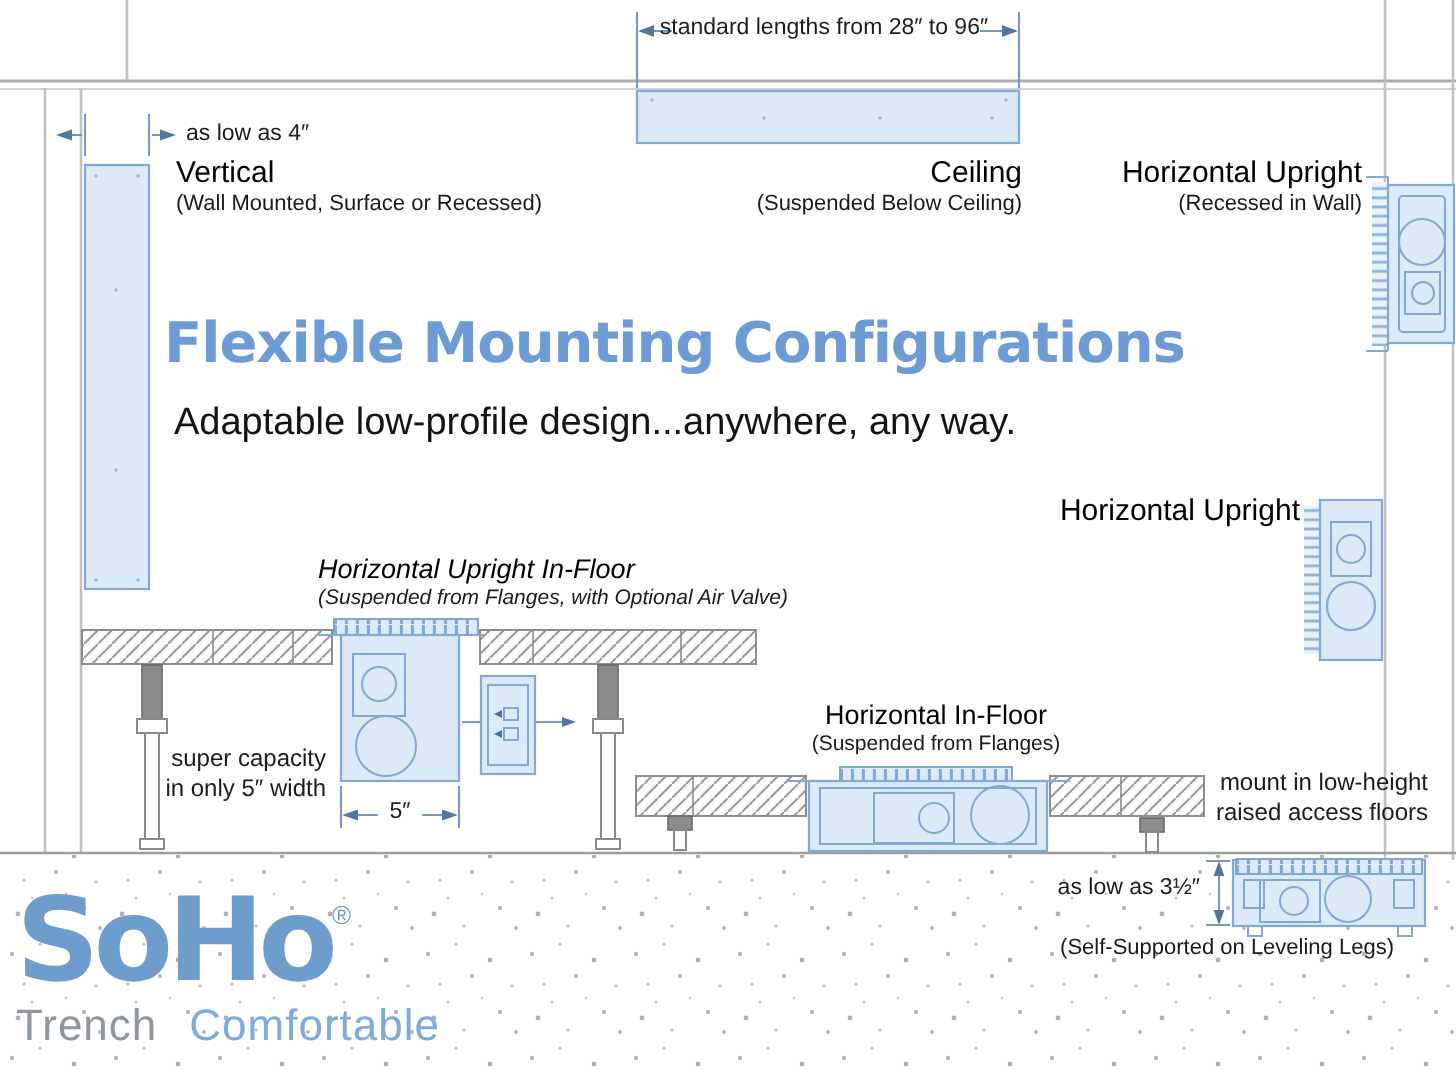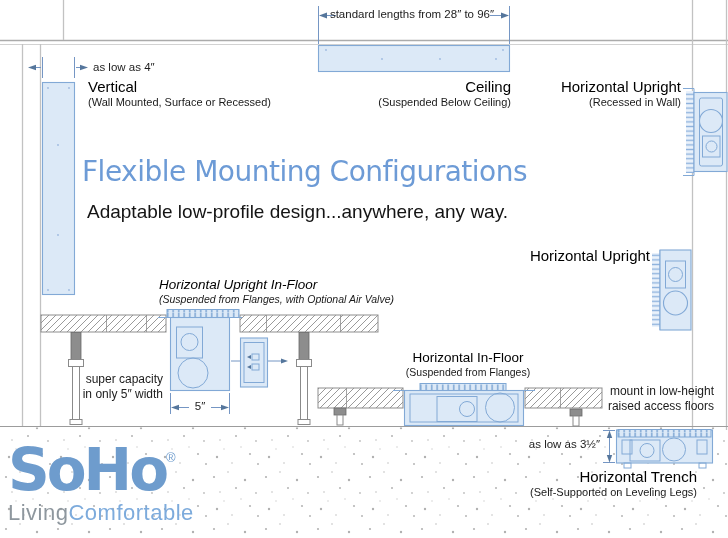--- a/index.html
+++ b/index.html
@@ -17,34 +17,34 @@
   .art{position:absolute;left:0;top:0;}
   .txt{position:absolute;color:#1c1c1c;white-space:nowrap;line-height:1.22;}
   .center{text-align:center;}
   .right{text-align:right;}
   .dim{font-size:11.5px;}
   .cfg-name{font-size:15px;color:#000000;}
   .cfg-desc{font-size:11px;color:#1a1a1a;}
   .cfg-name.sm{font-size:13.5px;}
   .cfg-desc.sm{font-size:10.5px;}
   .title{
-    font-family:"DejaVu Sans",sans-serif;font-weight:normal;font-size:28px;
+    font-family:"DejaVu Sans",sans-serif;font-weight:bold;font-size:28px;
     letter-spacing:-0.5px;color:var(--accent-blue);
   }
   .subtitle{font-size:19px;color:#141414;}
   .note{font-size:12px;line-height:15px;margin-left:38px;}
   .logo{position:absolute;left:8px;top:441px;}
   .brand{
     font-family:"DejaVu Sans",sans-serif;font-weight:bold;font-size:58px;line-height:1;
     letter-spacing:-3px;color:var(--logo-blue);
   }
   .reg{font-size:13px;color:var(--logo-blue);vertical-align:28px;letter-spacing:0;}
   .tagline{font-size:22px;margin-top:1px;letter-spacing:0.5px;}
   .tag-gray{color:var(--tagline-gray);}
-  .tag-blue{color:#7dabdc;margin-left:0;}
+  .tag-blue{color:#7dabdc;margin-left:16px;}
   
   .uf{fill:var(--unit-fill);stroke:var(--unit-stroke);stroke-width:1.1;}
   .us{fill:none;stroke:var(--unit-stroke);stroke-width:1;}
   .wall{stroke:#c2c2c2;stroke-width:1.3;}
   .dimline{stroke:#7596c4;stroke-width:1;fill:none;}
   .dimarrow{fill:#55769c;stroke:none;}
   .hatchband{fill:url(#hatch);stroke:#8d8d8d;stroke-width:1;}
   .joint{stroke:#8d8d8d;stroke-width:0.8;}
   .ped-top{fill:#8d8d8d;stroke:#6a6a6a;stroke-width:0.8;}
   .ped{fill:#ffffff;stroke:#8a8a8a;stroke-width:1;}
@@ -295,24 +295,23 @@
   </div>
 
   <div class="txt note right" style="right:14px;top:384px;">
     <div>mount in low-height</div>
     <div>raised access floors</div>
   </div>
 
   <div class="txt dim right" style="right:128px;top:437px;">as low as 3½″</div>
 
   <div class="txt right" style="right:31px;top:468px;">
-    <div class="cfg-name">Horizontal Trench</div>
     <div class="cfg-desc">(Self-Supported on Leveling Legs)</div>
   </div>
 
   <div class="logo">
     <span class="brand">SoHo</span><span class="reg">®</span>
     <div class="tagline">
-      <span class="tag-gray">Living</span><span class="tag-blue">Comfortable</span>
+      <span class="tag-gray">Trench</span><span class="tag-blue">Comfortable</span>
     </div>
   </div>
 
 </div>
 
 </body></html>

